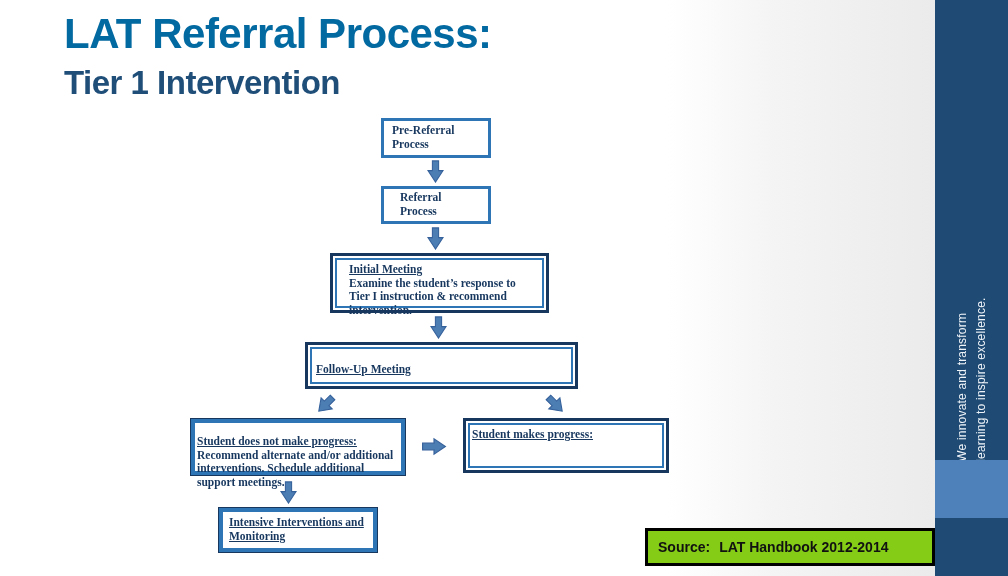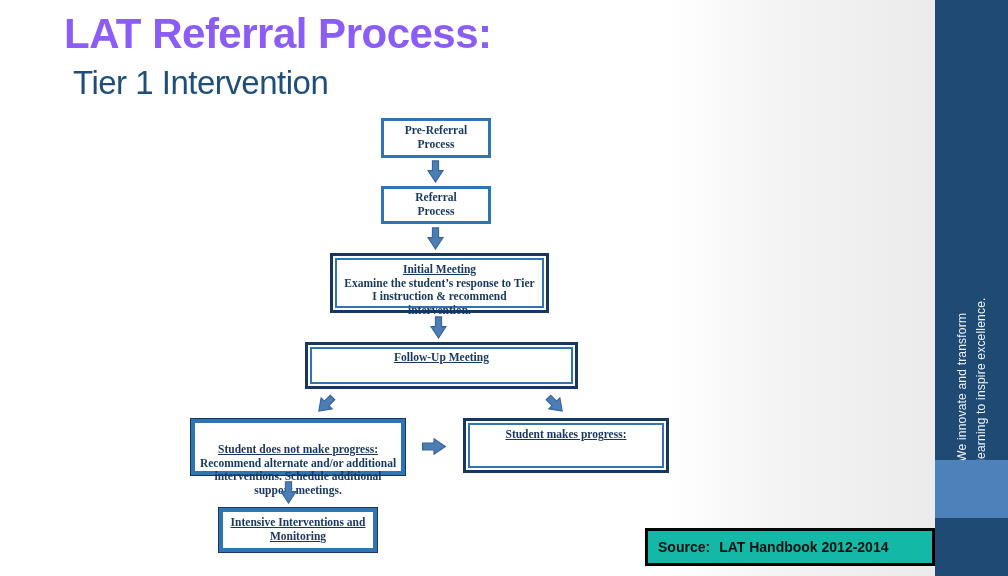--- a/index.html
+++ b/index.html
@@ -6,39 +6,39 @@
   body{width:1008px;height:576px;position:relative;overflow:hidden;background:#ffffff;
        font-family:"Liberation Sans",sans-serif;}
   .stage{position:absolute;inset:0;width:1008px;height:576px;background:#ffffff;}
 
   
   .shade-band{position:absolute;left:668px;top:0;width:267px;height:576px;
               background:linear-gradient(to right,#ffffff 0%,#f4f4f5 40%,#ebebec 100%);}
 
   
   .title{position:absolute;left:64px;top:12px;font-size:42px;line-height:1.05;font-weight:700;
-         color:#8b5cf6;letter-spacing:-0.5px;}
-  .subtitle{position:absolute;left:64px;top:66px;font-size:33px;line-height:1.05;font-weight:400;
-            color:#1F4E79;letter-spacing:-0.5px;margin-left:9px;}
+         color:#0369a1;letter-spacing:-0.5px;}
+  .subtitle{position:absolute;left:64px;top:66px;font-size:33px;line-height:1.05;font-weight:700;
+            color:#1F4E79;letter-spacing:-0.5px;}
 
   
-  .fbox{position:absolute;box-sizing:border-box;background:#ffffff;text-align:center;
+  .fbox{position:absolute;box-sizing:border-box;background:#ffffff;text-align:left;
         font-family:"Liberation Serif",serif;font-weight:700;color:#17375E;
         font-size:11.5px;line-height:1.18;}
   .b-simple{border:3px solid #2E75B6;}
   .b-double{border:3px solid #17375E;box-shadow:inset 0 0 0 2px #ffffff,inset 0 0 0 4px #2E75B6;}
   .b-thickblue{border:1px solid #17375E;box-shadow:inset 0 0 0 4px #2E75B6;}
   .fbox .bt{text-decoration:underline;}
   .fbox .bb{font-weight:700;}
 
   #box-pre{left:381px;top:118px;width:110px;height:40px;display:flex;align-items:center;justify-content:center;padding:2px 8px;}
   #box-ref{left:381px;top:186px;width:110px;height:38px;display:flex;align-items:center;justify-content:center;padding:2px 16px;}
-  #box-init{left:330px;top:253px;width:219px;height:60px;padding:7px 8px 4px;}
-  #box-follow{left:305px;top:342px;width:273px;height:47px;padding:6px 8px 4px;}
-  #box-noprog{left:190px;top:418px;width:216px;height:58px;padding:24px 6px 4px;}
+  #box-init{left:330px;top:253px;width:219px;height:60px;padding:7px 16px 4px;}
+  #box-follow{left:305px;top:342px;width:273px;height:47px;padding:18px 8px 4px;}
+  #box-noprog{left:190px;top:418px;width:216px;height:58px;padding:16px 6px 4px;}
   #box-prog{left:463px;top:418px;width:206px;height:55px;padding:7px 6px 20px;}
   #box-intensive{left:218px;top:507px;width:160px;height:46px;display:flex;align-items:center;justify-content:center;padding:18px 10px;}
 
   
   .arrow{position:absolute;}
   #ar1{left:426px;top:160px;}
   #ar2{left:426px;top:227px;}
   #ar3{left:429px;top:316px;}
   #ar-dl{left:314px;top:392px;transform:rotate(45deg);}
   #ar-dr{left:543px;top:392px;transform:rotate(-45deg);}
@@ -48,21 +48,21 @@
   
   .sidebar{position:absolute;left:935px;top:0;width:73px;height:576px;background:#1F4A73;}
   .sidebar-band{position:absolute;left:0;top:460px;width:73px;height:58px;background:#4E81B9;}
   .motto-wrap{position:absolute;left:0;top:270px;width:73px;height:220px;
               display:flex;align-items:center;justify-content:center;}
   .motto{transform:rotate(-90deg);white-space:nowrap;color:#EFF4F9;font-size:12px;
          letter-spacing:0.2px;line-height:1.55;text-align:left;}
 
   
   .source-box{position:absolute;left:645px;top:528px;width:290px;height:38px;box-sizing:border-box;
-              background:#14b8a6;border:3px solid #000000;display:flex;align-items:center;
+              background:#84cc16;border:3px solid #000000;display:flex;align-items:center;
               padding-left:10px;font-size:14px;font-weight:700;color:#111111;z-index:5;}
   .source-box .lbl{margin-right:9px;}
 </style>
 </head>
 <body>
 
 <div class="stage">
 
   <div class="shade-band"></div>
 

